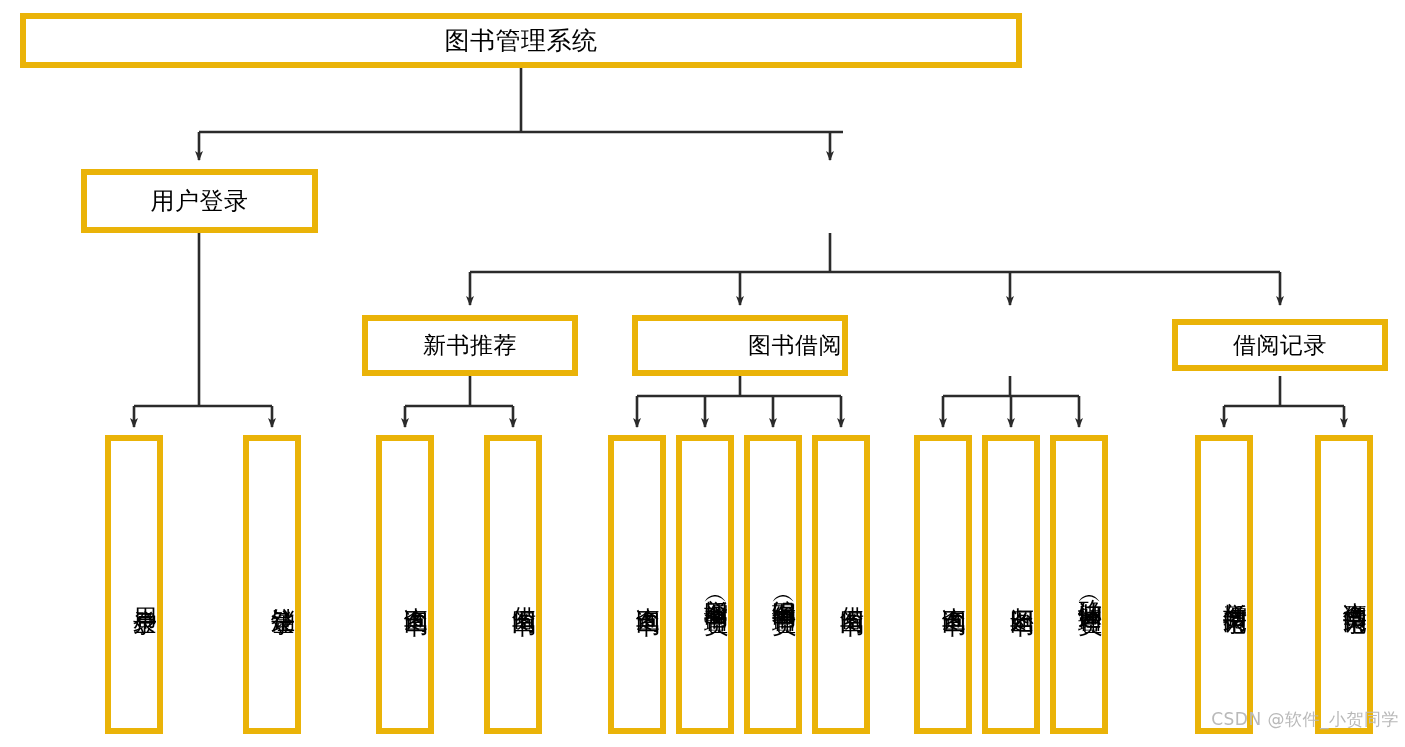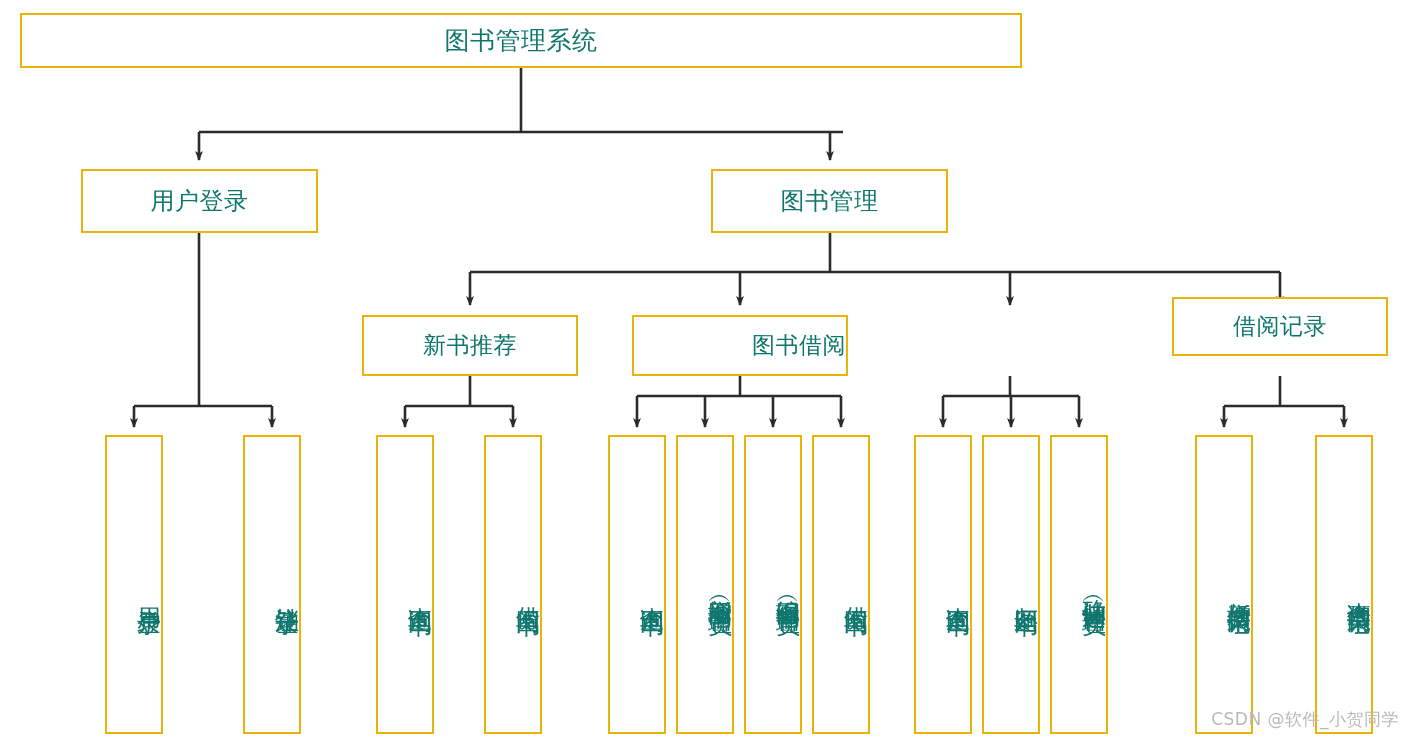--- a/index.html
+++ b/index.html
@@ -21,26 +21,26 @@
   #edges {
     position: absolute;
     left: 0;
     top: 0;
     width: 1405px;
     height: 747px;
   }
   .node {
     position: absolute;
     box-sizing: border-box;
-    border: 2px solid #eab308;
+    border: 6px solid #eab308;
     background: #ffffff;
     display: flex;
     align-items: center;
     justify-content: center;
-    color: #0f766e;
+    color: #000000;
     letter-spacing: 0.5px;
   }
   .node.root {
     font-size: 25px;
   }
   .node.level1 {
     font-size: 24px;
   }
   .node.level2 {
     font-size: 23px;
@@ -123,31 +123,28 @@
     </g>
   </svg>
 
   <div class="node root" style="left:20px; top:13px; width:1002px; height:55px;">
     <span>图书管理系统</span>
   </div>
 
   <div class="node level1" style="left:81px; top:169px; width:237px; height:64px;">
     <span>用户登录</span>
   </div>
-  <div class="node level1" style="left:711px; top:169px; width:237px; height:64px;">
-    <span>图书管理</span>
-  </div>
 
   <div class="node level2" style="left:362px; top:315px; width:216px; height:61px;">
     <span>新书推荐</span>
   </div>
   <div class="node level2" style="left:632px; top:315px; width:216px; height:61px;justify-content:flex-end;">
     <span>图书借阅</span>
   </div>
-  <div class="node level2" style="left:1172px; top:297px; width:216px; height:59px;align-items:center;">
+  <div class="node level2" style="left:1172px; top:319px; width:216px; height:52px;align-items:center;">
     <span>借阅记录</span>
   </div>
 
   <div class="node leaf" style="left:105px; top:435px; width:58px; height:299px;">用户登录</div>
   <div class="node leaf" style="left:243px; top:435px; width:58px; height:299px;">注销登录</div>
 
   <div class="node leaf" style="left:376px; top:435px; width:58px; height:299px;">查询图书</div>
   <div class="node leaf" style="left:484px; top:435px; width:58px; height:299px;">借阅图书</div>
 
   <div class="node leaf" style="left:608px; top:435px; width:58px; height:299px;">查询图书</div>

